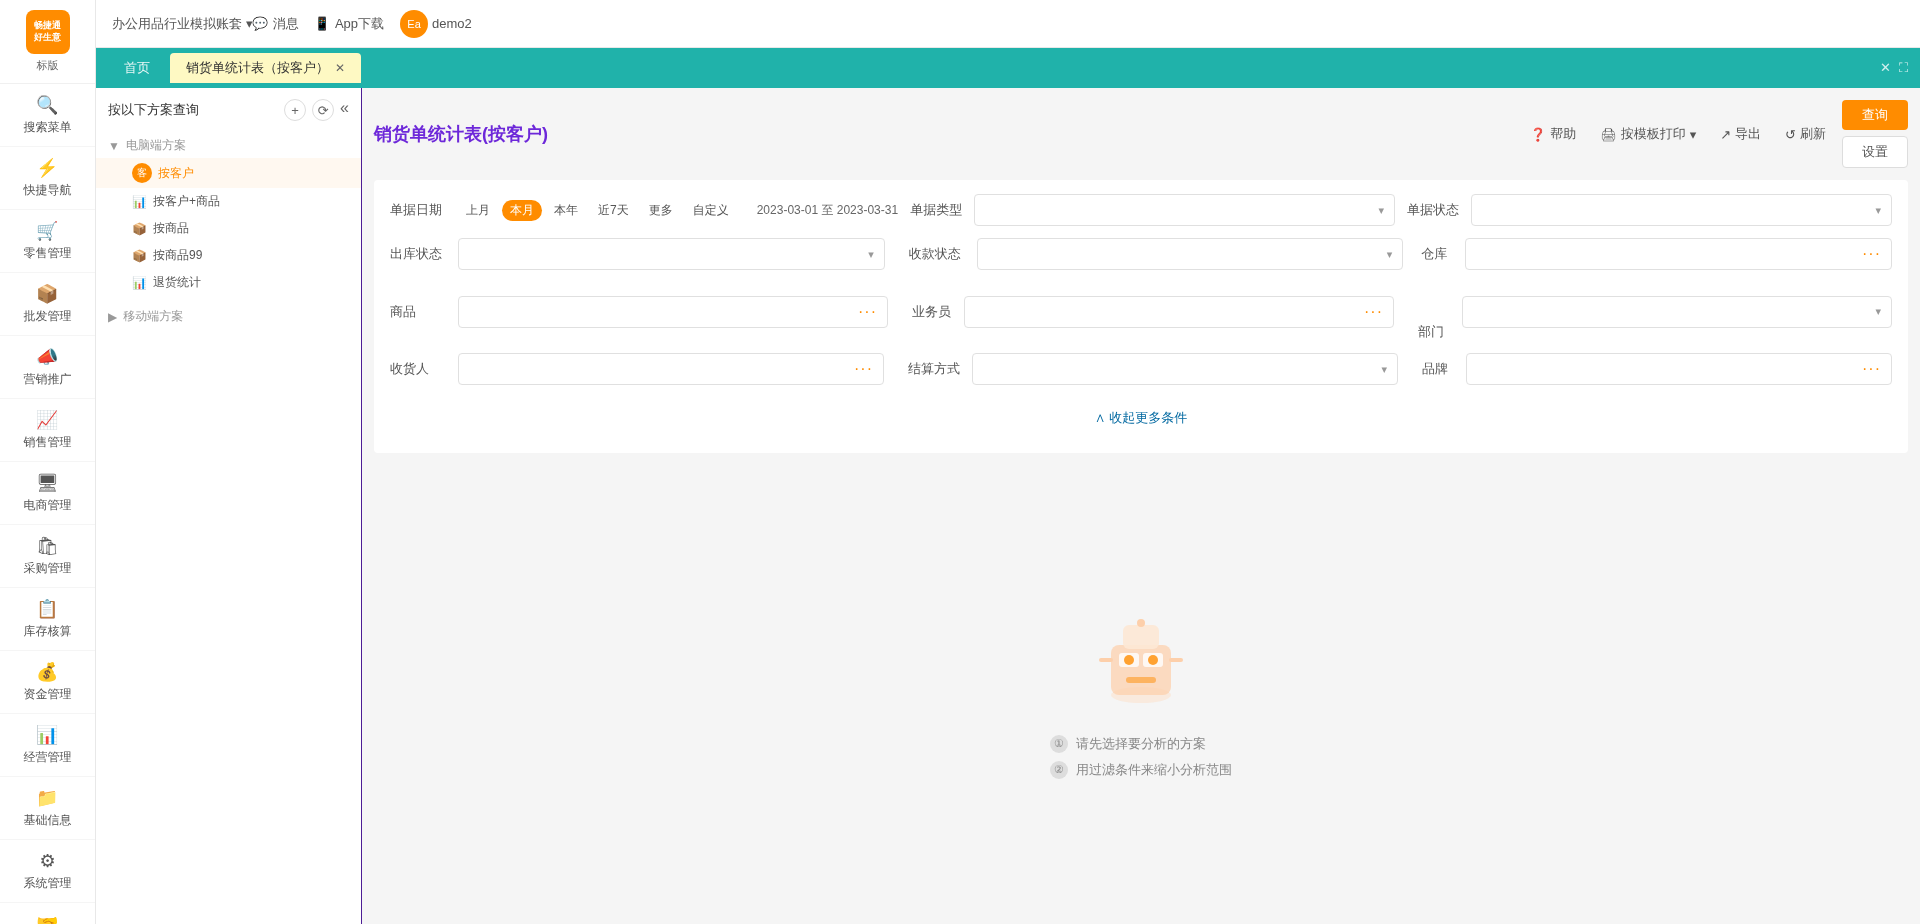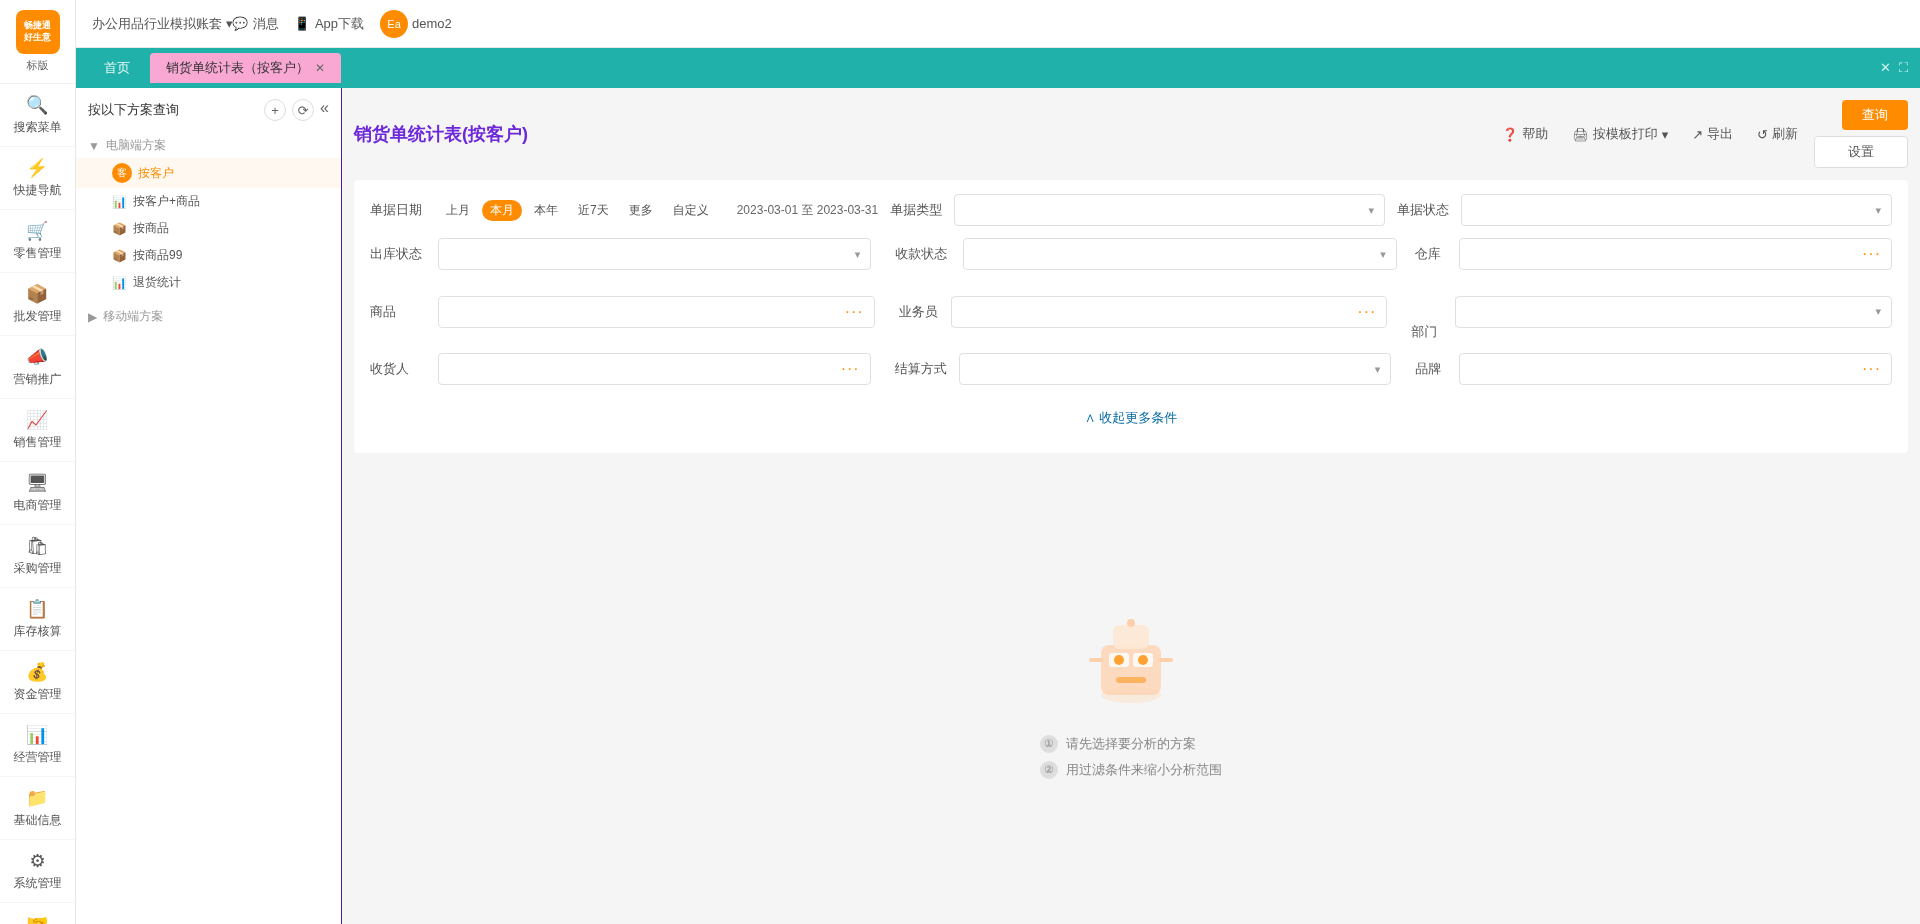--- a/index.html
+++ b/index.html
@@ -1,19 +1,19 @@
 <!DOCTYPE html>
 <html><head>
   <meta charset="utf-8">
   <style>
     * { box-sizing: border-box; margin: 0; padding: 0; }
     body { font-family: 'Microsoft YaHei', Arial, sans-serif; font-size: 13px; background: #f5f5f5; color: #333; display: flex; height: 924px; overflow: hidden; }
 
     
-    .sidebar { width: 76px; background: #fff; display: flex; flex-direction: column; align-items: flex-end; border-right: 1px solid #e8e8e8; flex-shrink: 0; }
+    .sidebar { width: 96px; background: #fff; display: flex; flex-direction: column; align-items: flex-end; border-right: 1px solid #e8e8e8; flex-shrink: 0; }
     .sidebar-logo { width: 100%; padding: 10px 8px; display: flex; flex-direction: column; align-items: center; background: #fff; border-bottom: 1px solid #f0f0f0; }
     .logo-icon { width: 44px; height: 44px; background: #ff8c00; border-radius: 8px; display: flex; align-items: center; justify-content: center; color: white; font-size: 10px; font-weight: bold; text-align: center; line-height: 1.2; }
     .logo-text { font-size: 11px; color: #666; margin-top: 4px; text-align: center; }
     .sidebar-nav { display: flex; flex-direction: column; width: 100%; overflow-y: auto; flex: 1; }
     .sidebar-item { display: flex; flex-direction: column; align-items: center; padding: 10px 4px; cursor: pointer; color: #555; font-size: 12px; border-bottom: 1px solid #f5f5f5; }
     .sidebar-item-icon { font-size: 18px; margin-bottom: 3px; }
     .sidebar-search { display: flex; flex-direction: column; align-items: center; padding: 10px 4px; cursor: pointer; color: #555; font-size: 12px; }
 
     
     .main { flex: 1; display: flex; flex-direction: column; overflow: hidden; }
@@ -22,21 +22,21 @@
     .top-header { height: 48px; background: #fff; display: flex; align-items: center; justify-content: flex-start; padding: 0 16px; border-bottom: 1px solid #e8e8e8; flex-shrink: 0; }
     .header-left { display: flex; align-items: center; gap: 8px; color: #555; font-size: 13px; }
     .header-dropdown { display: flex; align-items: center; gap: 4px; cursor: pointer; }
     .header-right { display: flex; align-items: center; gap: 16px; color: #555; font-size: 13px; }
     .header-right-item { display: flex; align-items: center; gap: 4px; cursor: pointer; }
     .avatar { width: 28px; height: 28px; border-radius: 50%; background: #ff8c00; color: white; display: flex; align-items: center; justify-content: center; font-size: 11px; }
 
     
     .tab-bar { height: 40px; background: #20b2aa; display: flex; align-items: center; padding: 0 12px; gap: 4px; flex-shrink: 0; }
     .tab { display: flex; align-items: center; gap: 6px; padding: 6px 16px; cursor: pointer; font-size: 13px; color: rgba(255,255,255,0.8); border-radius: 4px 4px 0 0; }
-    .tab.active { background: #f9a8d4; color: #333; }
+    .tab.active { background: #fef9c3; color: #333; }
     .tab-home { color: rgba(255,255,255,0.9); }
     .tab-close { font-size: 12px; cursor: pointer; color: #666; }
     .tab-maximize { margin-left: auto; color: rgba(255,255,255,0.8); cursor: pointer; display: flex; gap: 8px; }
 
     
     .content { flex: 1; display: flex; overflow: hidden; background: #f5f5f5; }
 
     
     .left-panel { width: 266px; background: #fff; border-right: 1px solid #4c1d95; flex-shrink: 0; padding: 3px 0; }
     .left-panel-header { display: flex; align-items: center; justify-content: space-between; padding: 8px 12px; font-size: 13px; color: #333; font-weight: 500; }
@@ -72,21 +72,21 @@
     .collapse-btn-row { display: flex; align-items: center; gap: 4px; color: #0369a1; font-size: 13px; cursor: pointer; padding: 4px 16px; border-radius: 4px; }
 
     
     .empty-state { flex: 1; display: flex; flex-direction: column; align-items: center; justify-content: center; padding: 40px; }
     .empty-illustration { width: 120px; height: 120px; margin-bottom: 20px; }
     .empty-tips { display: flex; flex-direction: column; gap: 8px; }
     .empty-tip { display: flex; align-items: center; gap: 8px; font-size: 13px; color: #888; }
     .tip-num { width: 18px; height: 18px; border-radius: 50%; background: #ddd; color: #888; font-size: 11px; display: flex; align-items: center; justify-content: center; flex-shrink: 0; }
 
     
-    .btn-primary { background: #ff8c00; color: white; border: none; border-radius: 4px; padding: 6px 20px; cursor: pointer; font-size: 13px; margin-left: 28px; }
+    .btn-primary { background: #ff8c00; color: white; border: none; border-radius: 4px; padding: 6px 20px; cursor: pointer; font-size: 13px; }
     .btn-default { background: #fff; color: #555; border: 1px solid #ddd; border-radius: 4px; padding: 6px 16px; cursor: pointer; font-size: 13px; }
     .btn-group { display: flex; flex-direction: column; gap: 6px; }
 
     .filter-row-item { display: flex; align-items: center; flex: 1; gap: 8px; }
   </style>
 </head>
 <body>
 
 <div class="sidebar">
   <div class="sidebar-logo">

